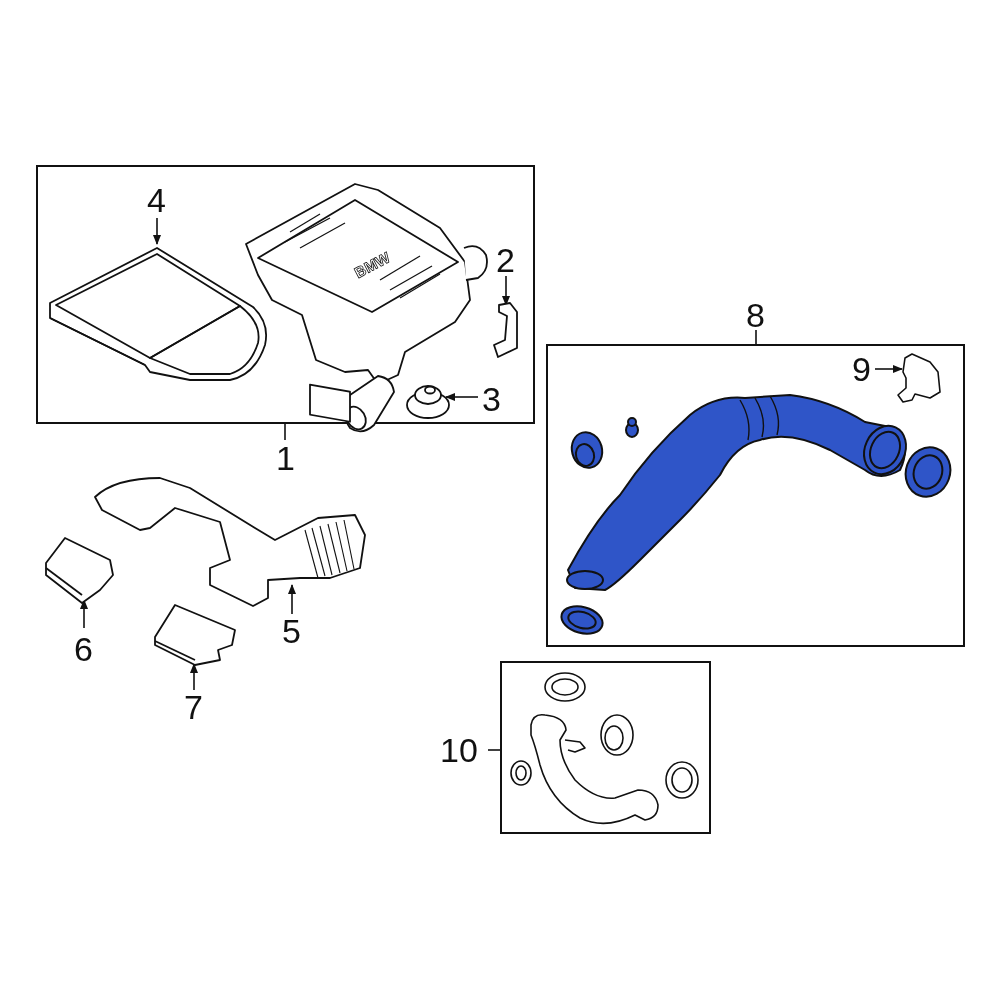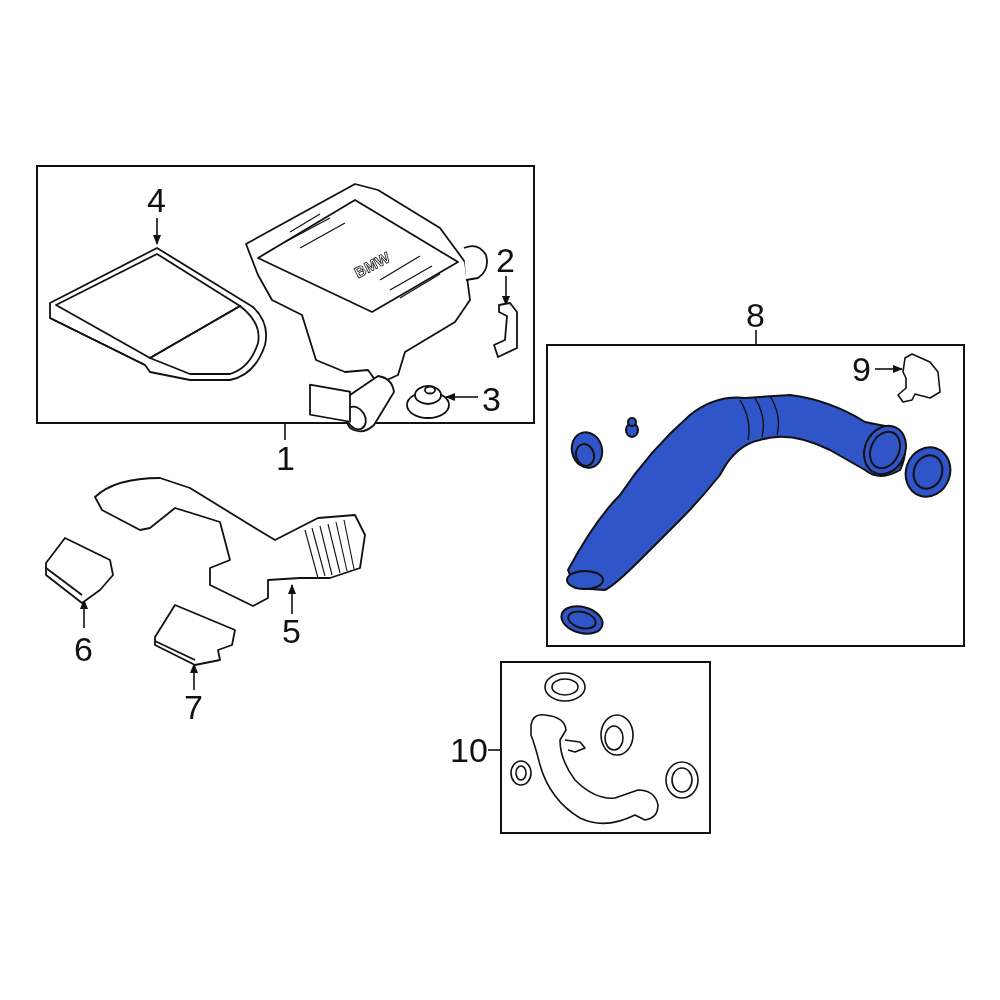--- a/index.html
+++ b/index.html
@@ -135,15 +135,15 @@
 
   <div class="callout" style="left:147px;top:183px;">4</div>
   <div class="callout" style="left:496px;top:243px;">2</div>
   <div class="callout" style="left:482px;top:382px;">3</div>
   <div class="callout" style="left:276px;top:441px;">1</div>
   <div class="callout" style="left:746px;top:298px;">8</div>
   <div class="callout" style="left:852px;top:352px;">9</div>
   <div class="callout" style="left:282px;top:614px;">5</div>
   <div class="callout" style="left:74px;top:632px;">6</div>
   <div class="callout" style="left:184px;top:690px;">7</div>
-  <div class="callout" style="left:450px;top:733px;text-align:center;">10</div>
+  <div class="callout" style="left:440px;top:733px;text-align:center;">10</div>
 
 </div>
 
 </body></html>

